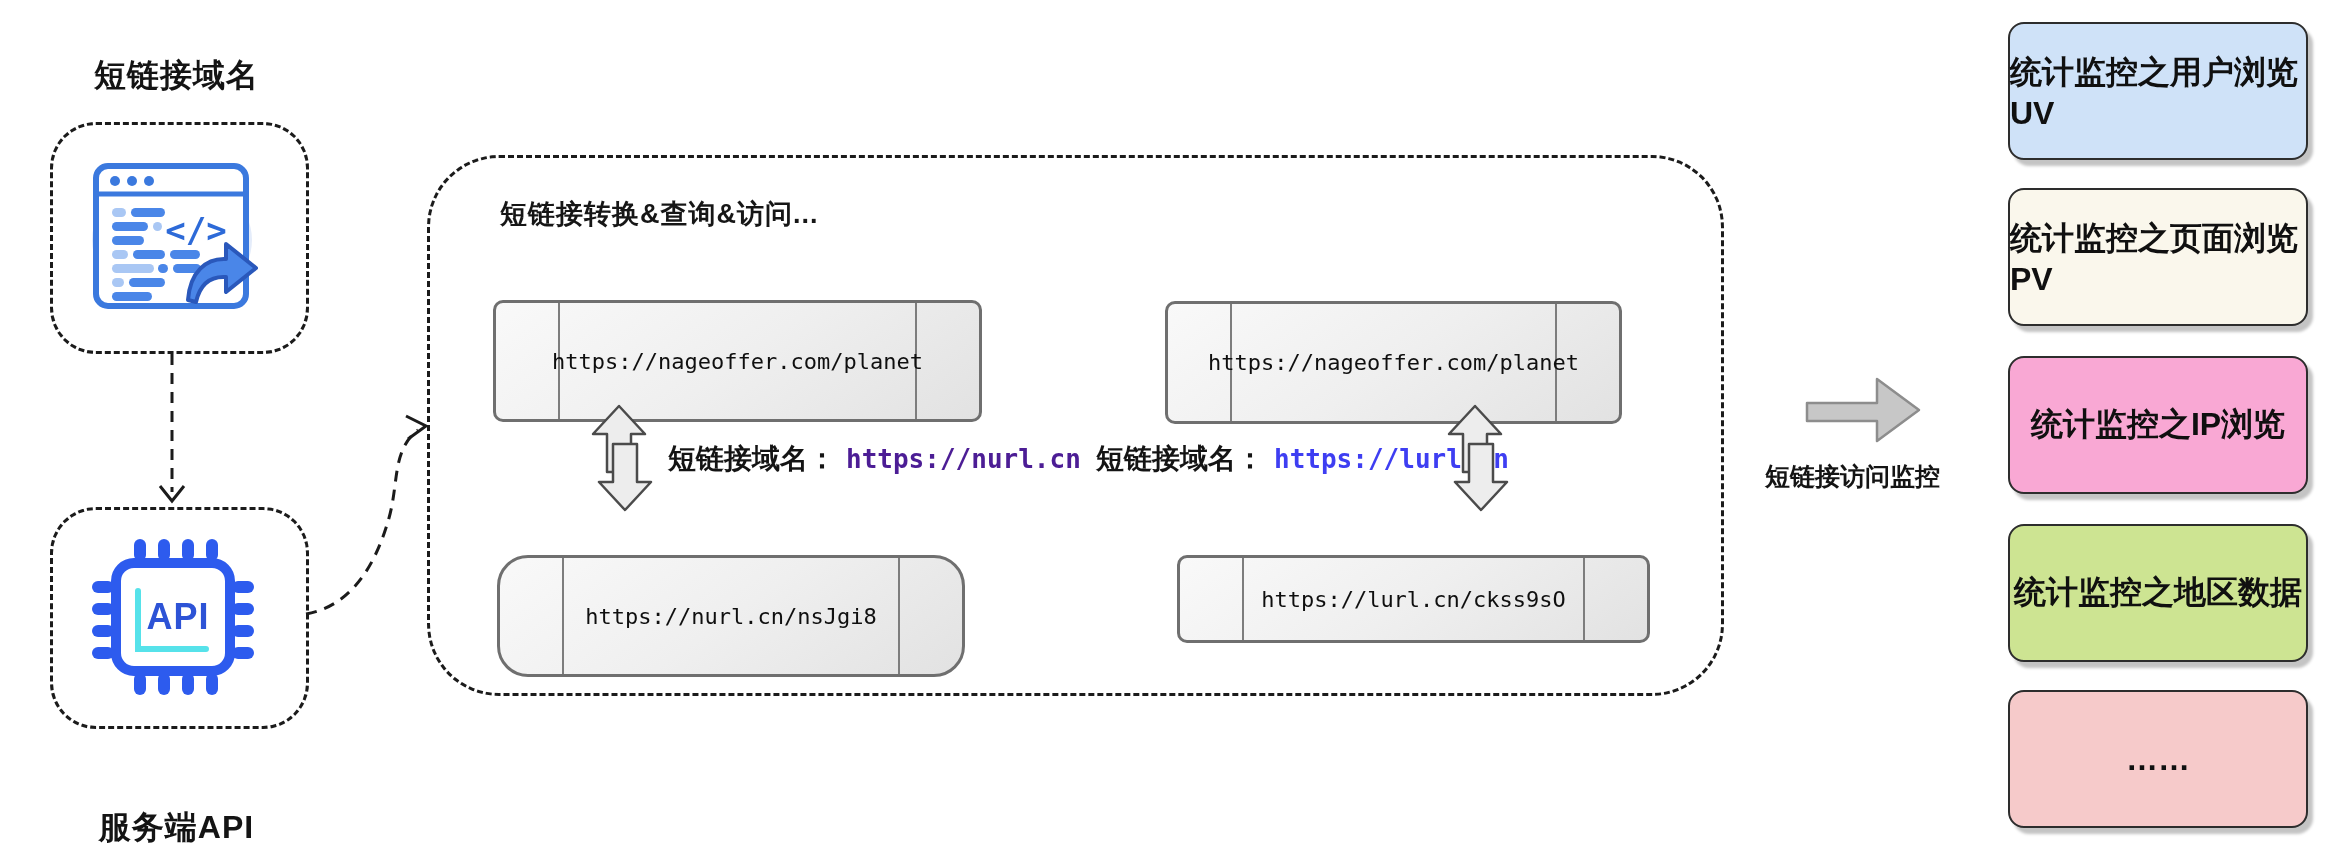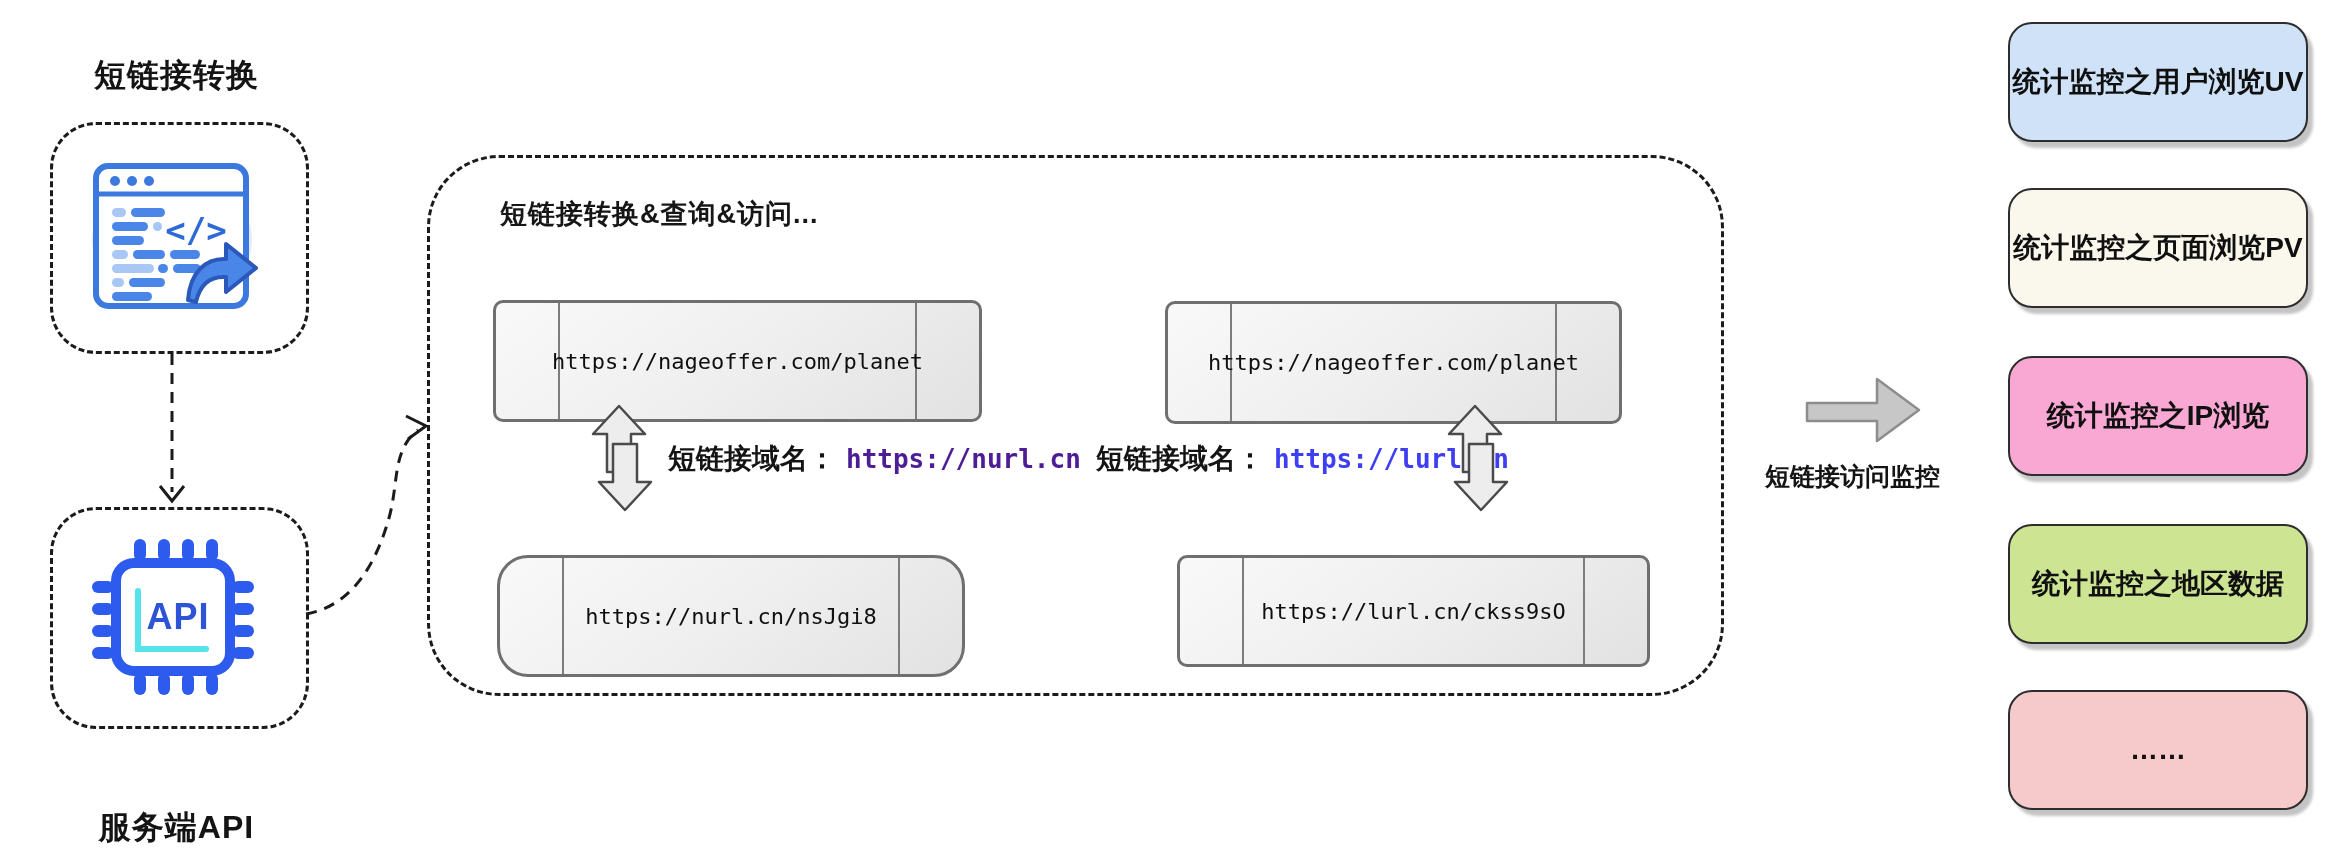--- a/index.html
+++ b/index.html
@@ -14,31 +14,31 @@
   .pill{border:3px solid #6f6f6f;border-radius:10px;
         background:linear-gradient(145deg,#f9f9f9 0%,#efefef 50%,#e2e2e2 100%);
         display:flex;align-items:center;justify-content:center;box-sizing:border-box;margin-top:32px;}
   .pill::before,.pill::after{content:"";position:absolute;top:0;bottom:0;width:2px;background:#7d7d7d;}
   .pill::before{left:62px;}
   .pill::after{right:62px;}
   .pill .url-text{font-family:"DejaVu Sans Mono",monospace;font-size:22px;color:#0f0f0f;white-space:nowrap;z-index:2;}
   .domain-label{font-size:28px;font-weight:600;color:#141414;white-space:nowrap;display:flex;align-items:baseline;gap:10px;}
   .domain-label .link{font-family:"DejaVu Sans Mono",monospace;font-weight:700;font-size:26px;}
   .monitor-label{font-size:25px;font-weight:600;text-align:left;color:#141414;}
-  .stat-card{left:2008px;width:300px;height:120px;border:2.5px solid #2d2d2d;border-radius:24px;
+  .stat-card{left:2008px;width:300px;height:138px;border:2.5px solid #2d2d2d;border-radius:16px;
              box-shadow:5px 6px 3px #c4c4c4;display:flex;align-items:center;justify-content:center;
-             font-size:28px;font-weight:600;color:#101010;box-sizing:border-box;}
+             font-size:32px;font-weight:600;color:#101010;box-sizing:border-box;}
   svg{display:block;}
 </style>
 </head>
 <body>
 
 <div id="canvas">
 
-  <div class="abs cn-title" style="left:50px;top:54px;width:253px;">短链接转换</div>
+  <div class="abs cn-title" style="left:50px;top:54px;width:253px;">短链接域名</div>
 
   <div class="abs dashed-box" style="left:50px;top:122px;width:253px;height:226px;"></div>
 
   <svg class="abs" style="left:84px;top:158px;" width="182" height="156" viewBox="0 0 182 156">
     <ellipse cx="88" cy="82" rx="80" ry="66" fill="#e4ecfa"></ellipse>
     <rect x="12" y="8" width="150" height="140" rx="12" fill="#ffffff" stroke="#3b79de" stroke-width="6"></rect>
     <line x1="12" y1="36" x2="162" y2="36" stroke="#3b79de" stroke-width="5"></line>
     <g fill="#3b79de">
       <circle cx="31" cy="23" r="5"></circle>
         <circle cx="48" cy="23" r="5"></circle>
@@ -101,21 +101,21 @@
   </div>
 
   <div class="abs pill" style="left:1165px;top:269px;width:457px;height:123px;">
     <span class="url-text">https://nageoffer.com/planet</span>
   </div>
 
   <div class="abs pill" style="left:497px;top:523px;width:468px;height:122px;border-radius:31px;">
     <span class="url-text">https://nurl.cn/nsJgi8</span>
   </div>
 
-  <div class="abs pill" style="left:1177px;top:523px;width:473px;height:112px;">
+  <div class="abs pill" style="left:1177px;top:523px;width:473px;height:88px;">
     <span class="url-text">https://lurl.cn/ckss9sO</span>
   </div>
 
   <div class="abs domain-label" style="left:668px;top:440px;">
     <span>短链接域名：</span>
       <span class="link" style="color:#4c1d95;">https://nurl.cn</span>
   </div>
 
   <div class="abs domain-label" style="left:1096px;top:440px;">
     <span>短链接域名：</span>

